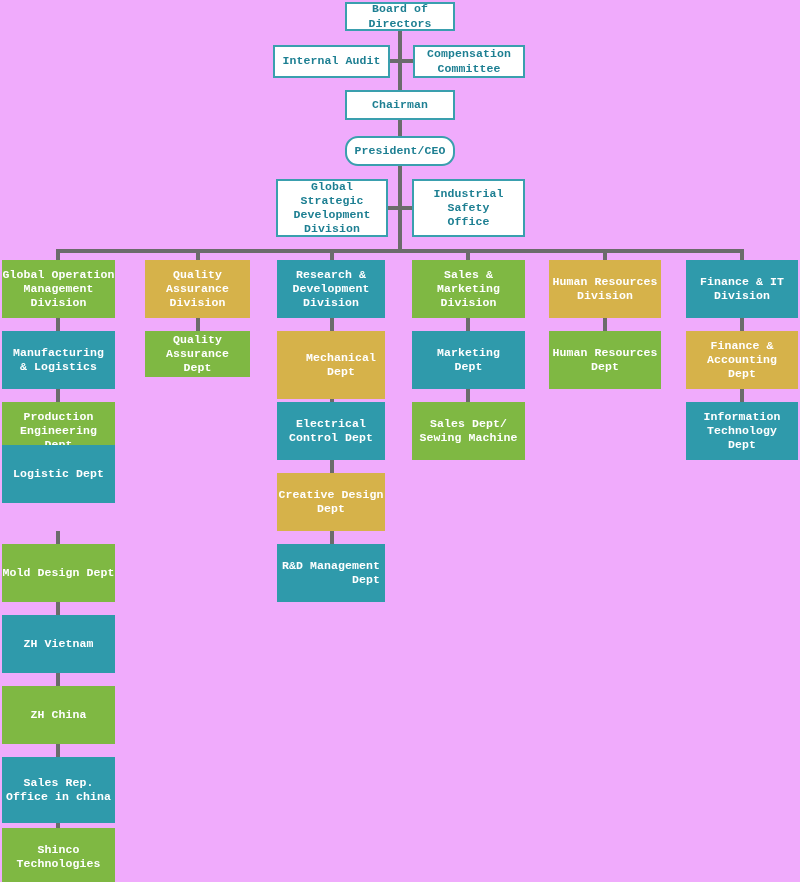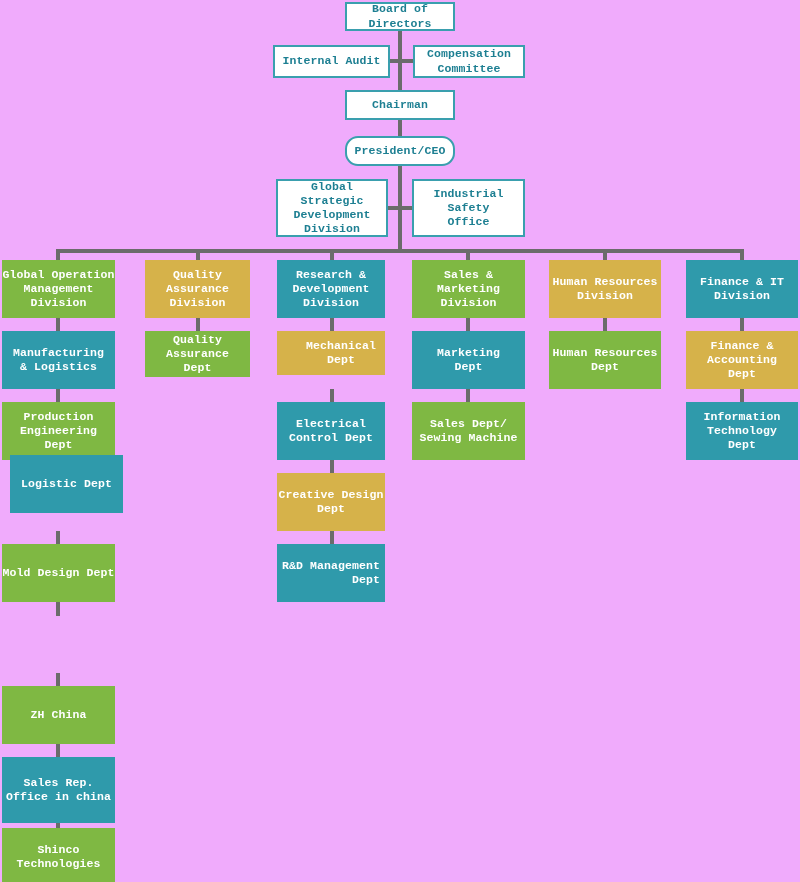--- a/index.html
+++ b/index.html
@@ -118,37 +118,38 @@
 Office</div>
 
   <div class="box green" style="left:2px; top:260px; width:113px; height:58px;">Global Operation
 Management
 Division</div>
   <div class="box teal" style="left:2px; top:331px; width:113px; height:58px;">Manufacturing
 &amp; Logistics</div>
   <div class="box green" style="left:2px; top:402px; width:113px; height:58px;">Production
 Engineering
 Dept</div>
-  <div class="box teal" style="left:2px; top:455px; width:113px; height:58px;margin-left:8px;">Logistic Dept</div>
+  <div class="box teal" style="left:2px; top:445px; width:113px; height:58px;">Logistic Dept</div>
   <div class="box green" style="left:2px; top:544px; width:113px; height:58px;">Mold Design Dept</div>
+  <div class="box teal" style="left:2px; top:615px; width:113px; height:58px;">ZH Vietnam</div>
   <div class="box green" style="left:2px; top:686px; width:113px; height:58px;">ZH China</div>
   <div class="box teal" style="left:2px; top:757px; width:113px; height:66px;">Sales Rep.
 Office in china</div>
   <div class="box green" style="left:2px; top:828px; width:113px; height:58px;">Shinco
 Technologies</div>
 
   <div class="box gold" style="left:145px; top:260px; width:105px; height:58px;">Quality Assurance
 Division</div>
   <div class="box green" style="left:145px; top:331px; width:105px; height:46px;">Quality Assurance
 Dept</div>
 
   <div class="box teal" style="left:277px; top:260px; width:108px; height:58px;">Research &amp;
 Development
 Division</div>
-  <div class="box gold" style="left:277px; top:331px; width:108px; height:44px;padding-left:20px;">Mechanical
+  <div class="box gold" style="left:277px; top:331px; width:108px; height:68px;padding-left:20px;">Mechanical
 Dept</div>
   <div class="box teal" style="left:277px; top:402px; width:108px; height:58px;">Electrical
 Control Dept</div>
   <div class="box gold" style="left:277px; top:473px; width:108px; height:58px;">Creative Design
 Dept</div>
   <div class="box teal" style="left:277px; top:544px; width:108px; height:58px;text-align:right;">R&amp;D Management
 Dept</div>
 
   <div class="box green" style="left:412px; top:260px; width:113px; height:58px;">Sales &amp; Marketing
 Division</div>

